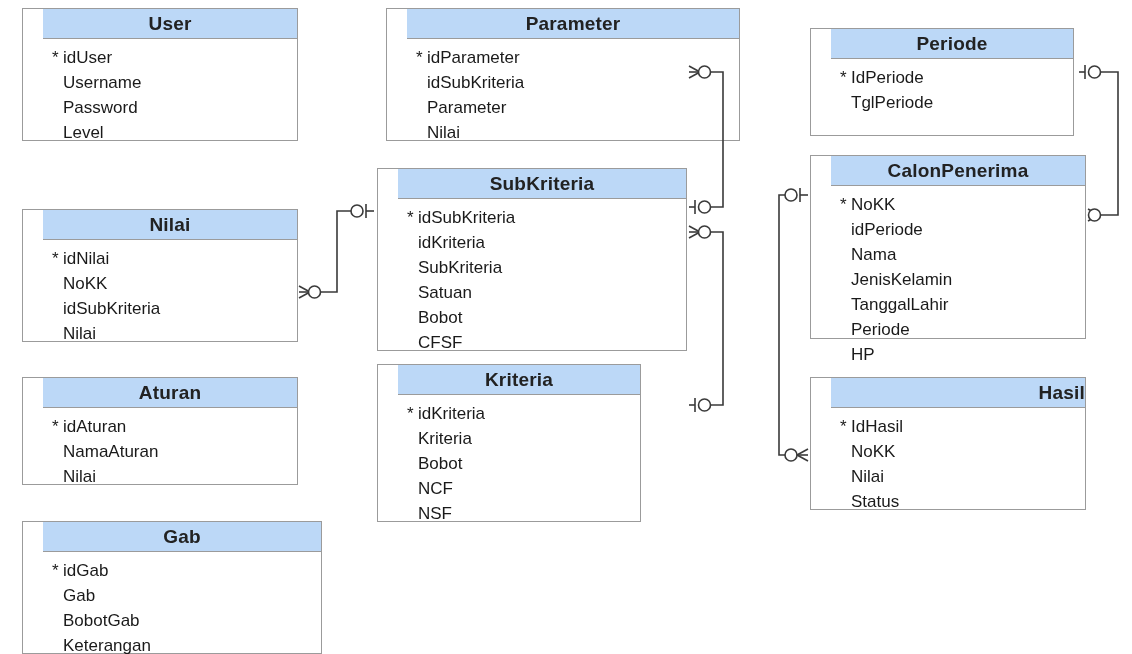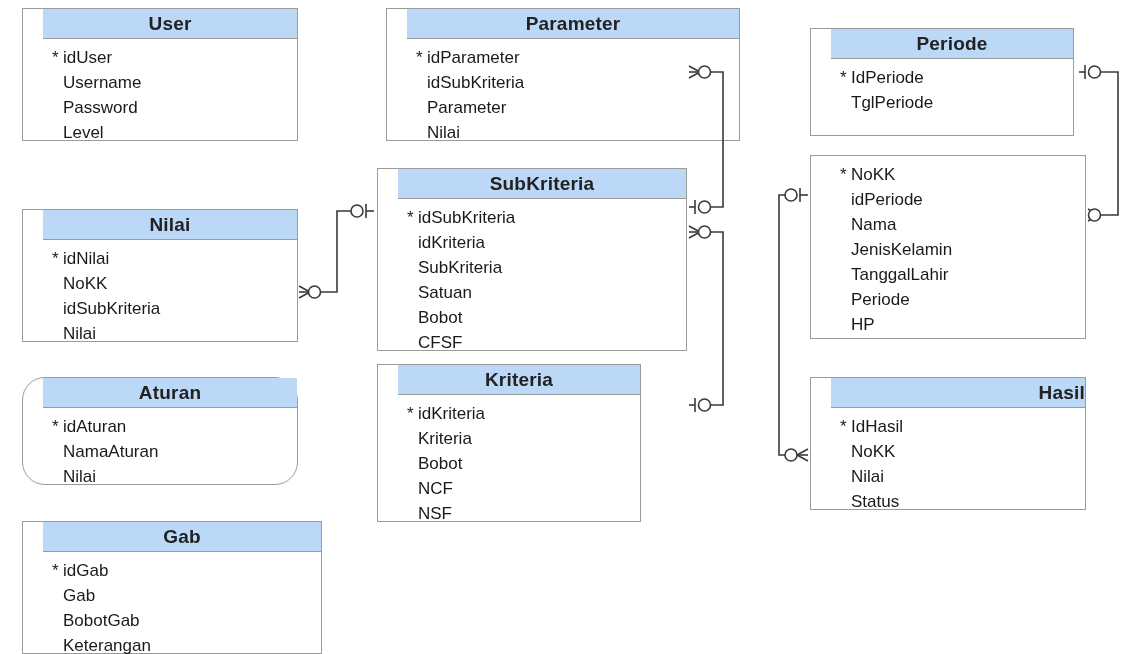--- a/index.html
+++ b/index.html
@@ -79,31 +79,32 @@
       <div class="attrs">
         <div class="attr"><span class="pk">*</span><span class="nm">idSubKriteria</span></div>
         <div class="attr"><span class="pk"></span><span class="nm">idKriteria</span></div>
         <div class="attr"><span class="pk"></span><span class="nm">SubKriteria</span></div>
         <div class="attr"><span class="pk"></span><span class="nm">Satuan</span></div>
         <div class="attr"><span class="pk"></span><span class="nm">Bobot</span></div>
         <div class="attr"><span class="pk"></span><span class="nm">CFSF</span></div>
       </div>
     </div>
     <div class="entity" style="left: 810px; top: 155px; width: 276px; height: 184px; border-color: rgb(155, 155, 155);">
+      <div class="hdr" style="background: rgb(188, 216, 247); border-bottom-color: rgb(155, 155, 155);">CalonPenerima</div>
       <div class="attrs">
         <div class="attr"><span class="pk">*</span><span class="nm">NoKK</span></div>
         <div class="attr"><span class="pk"></span><span class="nm">idPeriode</span></div>
         <div class="attr"><span class="pk"></span><span class="nm">Nama</span></div>
         <div class="attr"><span class="pk"></span><span class="nm">JenisKelamin</span></div>
         <div class="attr"><span class="pk"></span><span class="nm">TanggalLahir</span></div>
         <div class="attr"><span class="pk"></span><span class="nm">Periode</span></div>
         <div class="attr"><span class="pk"></span><span class="nm">HP</span></div>
       </div>
     </div>
-    <div class="entity" style="left: 22px; top: 377px; width: 276px; height: 108px; border-color: rgb(155, 155, 155); border-radius: 23px;">
+    <div class="entity" style="left: 22px; top: 377px; width: 276px; height: 108px; border-color: rgb(155, 155, 155);">
       <div class="hdr" style="background: rgb(188, 216, 247); border-bottom-color: rgb(155, 155, 155);">Aturan</div>
       <div class="attrs">
         <div class="attr"><span class="pk">*</span><span class="nm">idAturan</span></div>
         <div class="attr"><span class="pk"></span><span class="nm">NamaAturan</span></div>
         <div class="attr"><span class="pk"></span><span class="nm">Nilai</span></div>
       </div>
     </div>
     <div class="entity" style="left: 377px; top: 364px; width: 264px; height: 158px; border-color: rgb(155, 155, 155);">
       <div class="hdr" style="background: rgb(188, 216, 247); border-bottom-color: rgb(155, 155, 155);">Kriteria</div>
       <div class="attrs">

